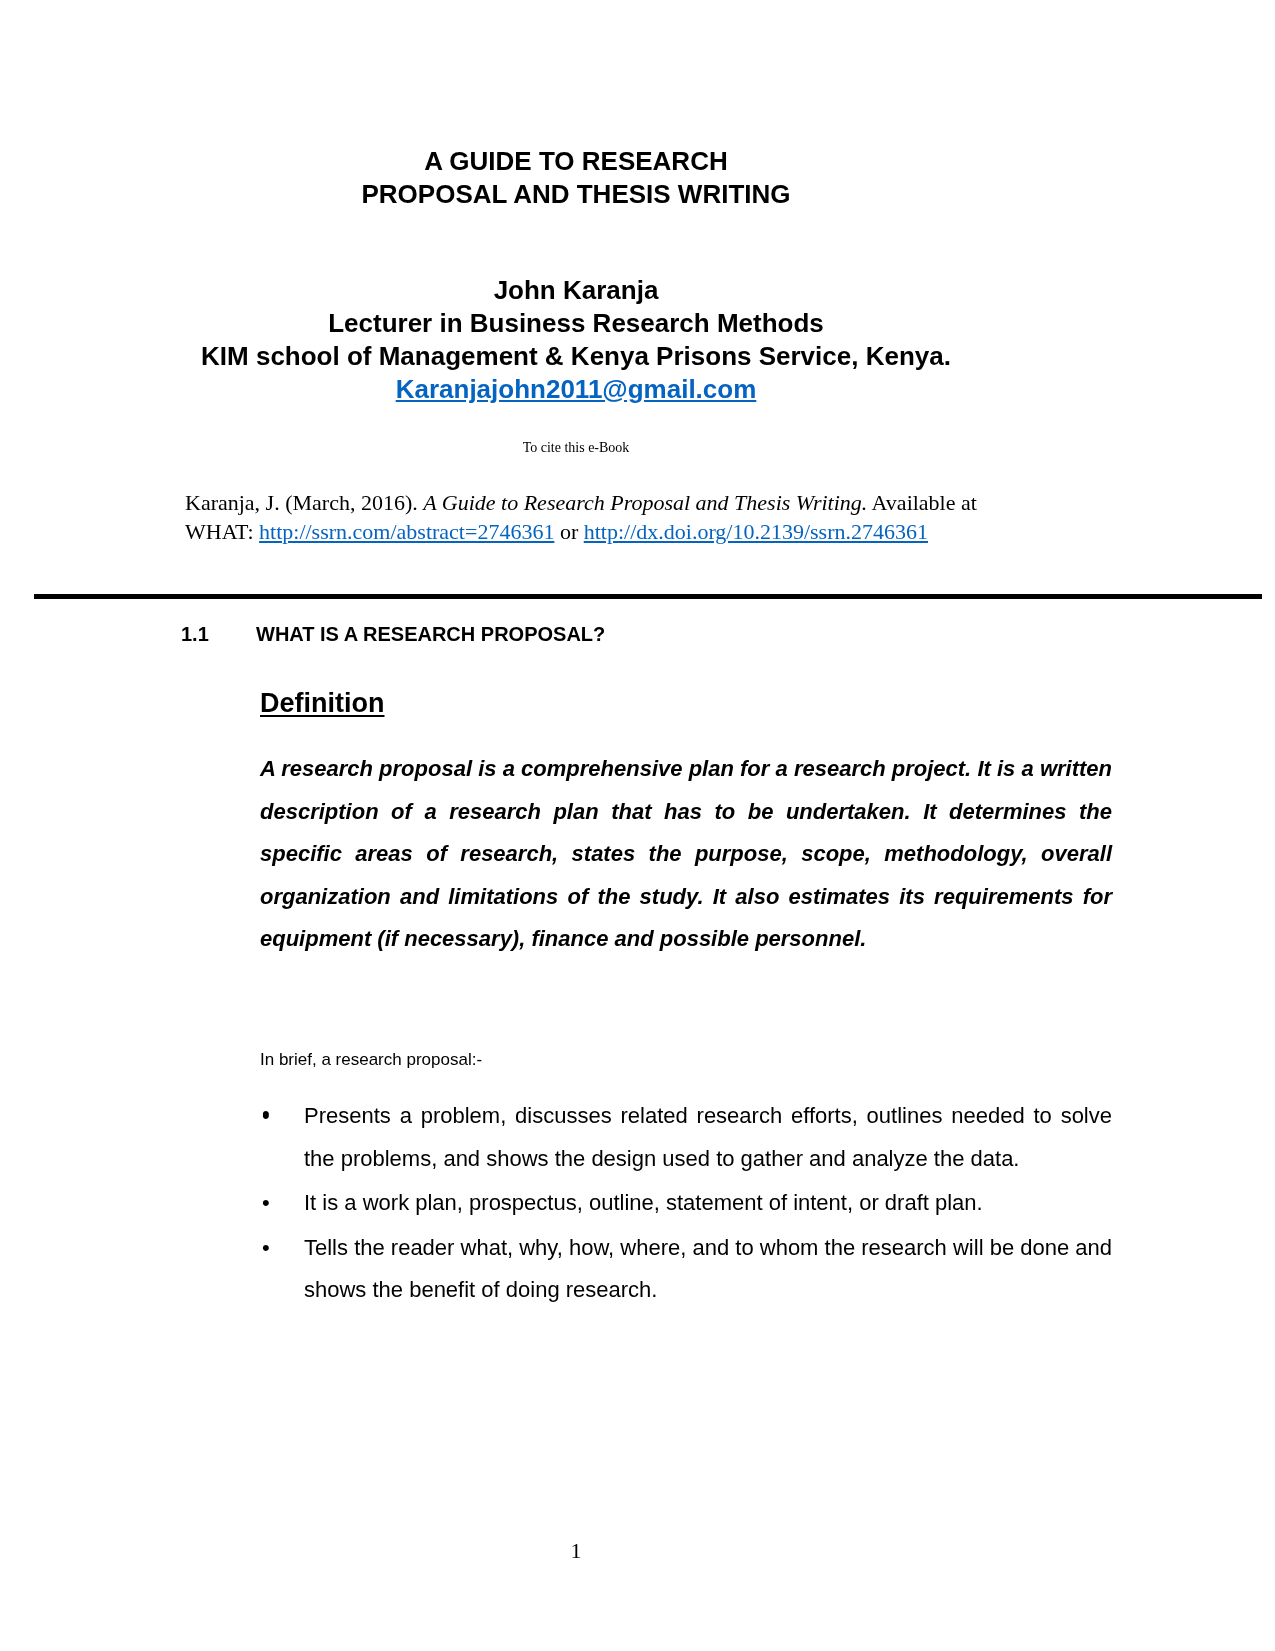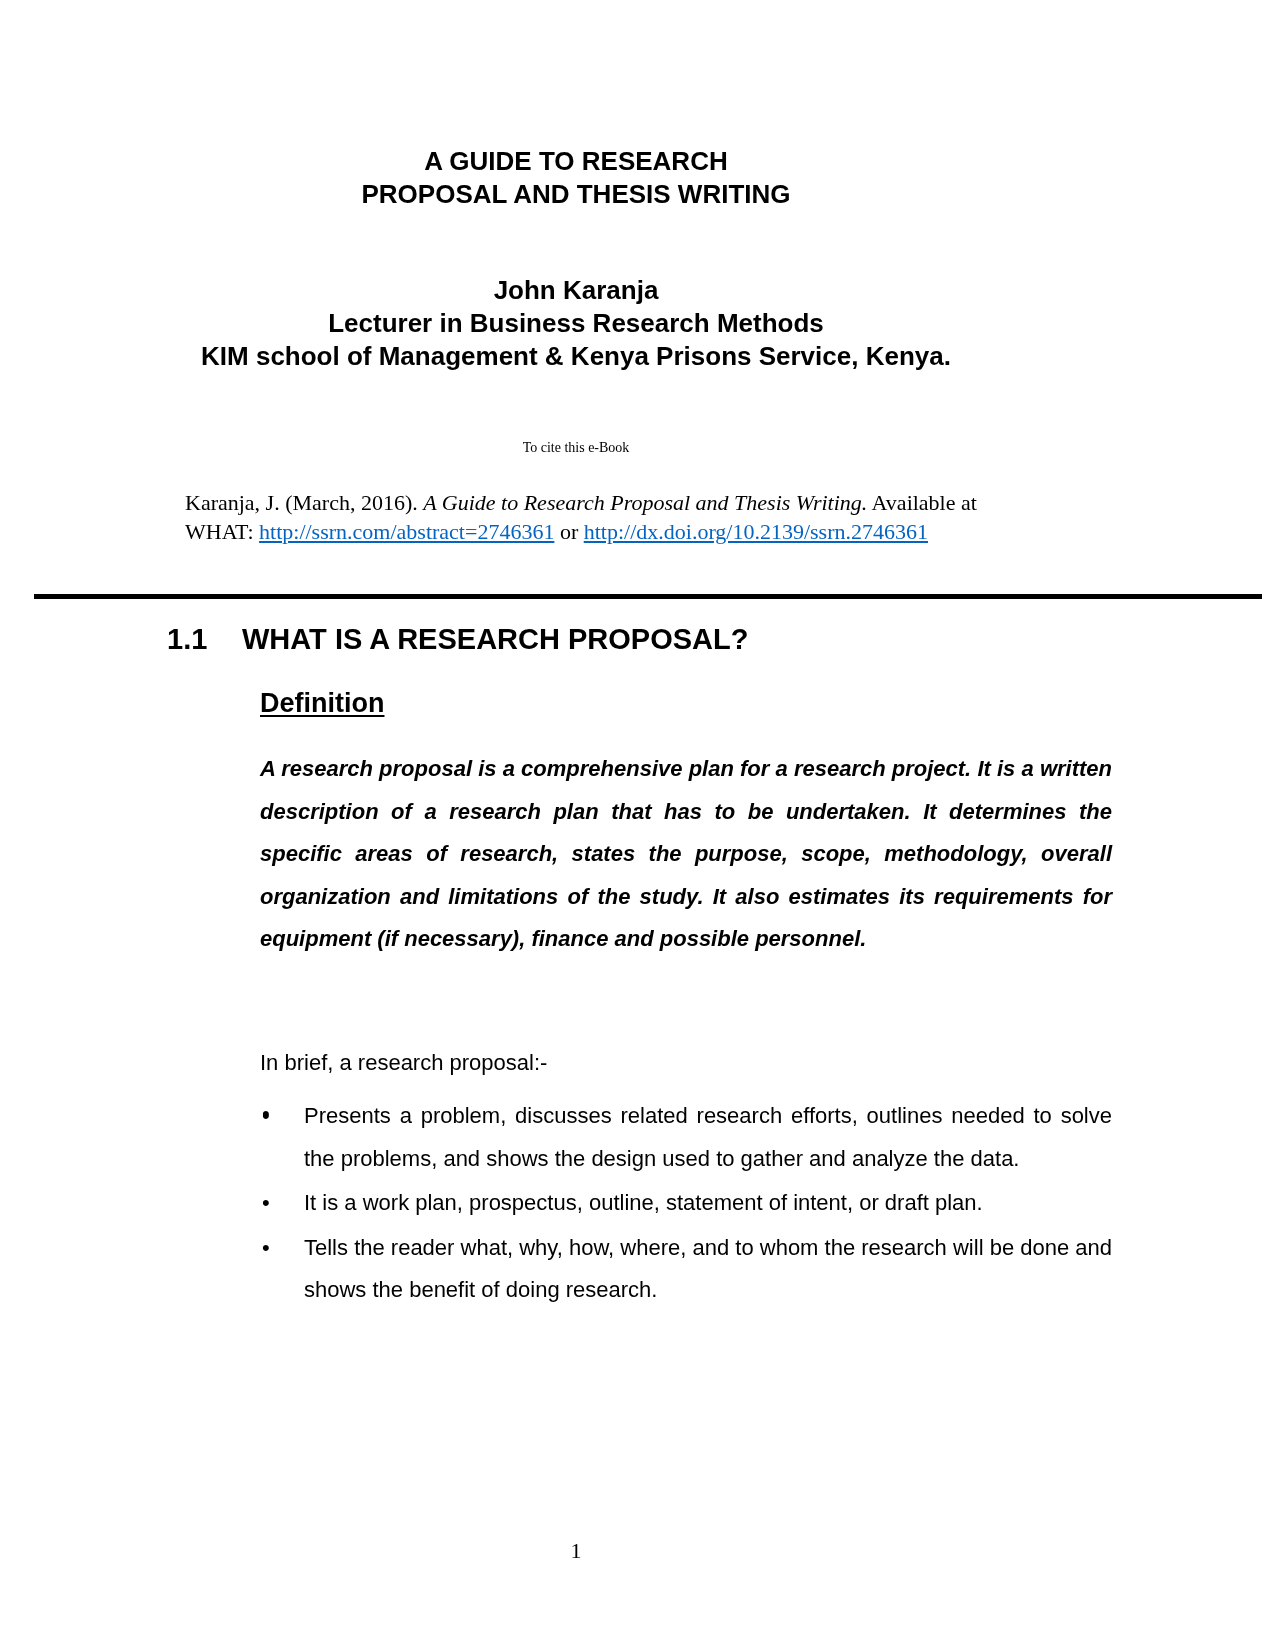--- a/index.html
+++ b/index.html
@@ -8,42 +8,43 @@
     .serif { font-family: "Liberation Serif", serif; }
     .abs { position: absolute; }
     .center { left: 0; width: 1152px; text-align: center; }
     .title { font-weight: bold; font-size: 26px; line-height: 33px; }
     .author { font-weight: bold; font-size: 26px; line-height: 33px; }
     a.link { color: #0563c1; text-decoration: underline; }
     .email { font-weight: bold; font-size: 26px; }
     .cite-head { font-size: 14px; }
     .cite { left: 185px; width: 920px; font-size: 22px; line-height: 29px; }
     .rule { left: 34px; width: 1228px; top: 594px; height: 5px; background: #000; }
-    .h1 { top: 623px; left: 167px; font-size: 29px; font-weight: bold; }
+    .h1 { top: 623px; left: 181px; font-size: 20px; font-weight: bold; }
     .h1 .num { display: inline-block; width: 75px; }
     .def { top: 688px; left: 260px; font-size: 27px; font-weight: bold; text-decoration: underline; text-decoration-thickness: 2px; text-underline-offset: 3px; }
     .defpara { top: 748px; left: 260px; width: 852px; font-size: 22px; font-weight: bold; font-style: italic; line-height: 42.6px; text-align: justify; }
-    .intro { top: 1050px; left: 260px; font-size: 22px; }
+    .intro { top: 1050px; left: 260px; font-size: 17px; }
     ul.bullets { position: absolute; top: 1093px; left: 260px; width: 852px; margin: 0; padding: 0; list-style: none; }
     ul.bullets li { position: relative; padding-left: 44px; font-size: 22px; line-height: 42.6px; text-align: justify; margin-bottom: 2px; }
     ul.bullets li .dot { position: absolute; left: 2px; top: 0; }
     .pagenum { top: 1538px; font-size: 22px; }
   </style>
 </head>
 <body>
 
 <div class="abs center sans title" style="top:145px;">
   <div>A GUIDE TO RESEARCH</div>
   <div>PROPOSAL AND THESIS WRITING</div>
 </div>
 
 <div class="abs center sans author" style="top:274px;">
   <div>John Karanja</div>
   <div>Lecturer in Business Research Methods</div>
   <div>KIM school of Management &amp; Kenya Prisons Service, Kenya.</div>
+  <div><a class="link email" href="#">Karanjajohn2011@gmail.com</a></div>
 </div>
 
 <div class="abs center serif cite-head" style="top:440px;">To cite this e-Book</div>
 
 <div class="abs serif cite" style="top:488px;">
   <span>Karanja, J. (March, 2016). </span><i>A Guide to Research Proposal and Thesis Writing.</i><span> Available at</span><br>
   <span>WHAT: </span><a class="link" href="#">http://ssrn.com/abstract=2746361</a><span> or </span><a class="link" href="#">http://dx.doi.org/10.2139/ssrn.2746361</a>
 </div>
 
 <div class="abs rule"></div>

